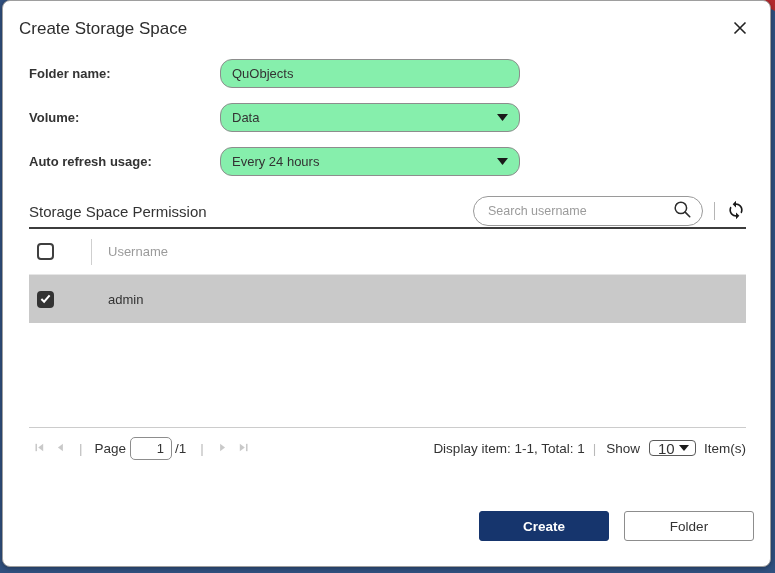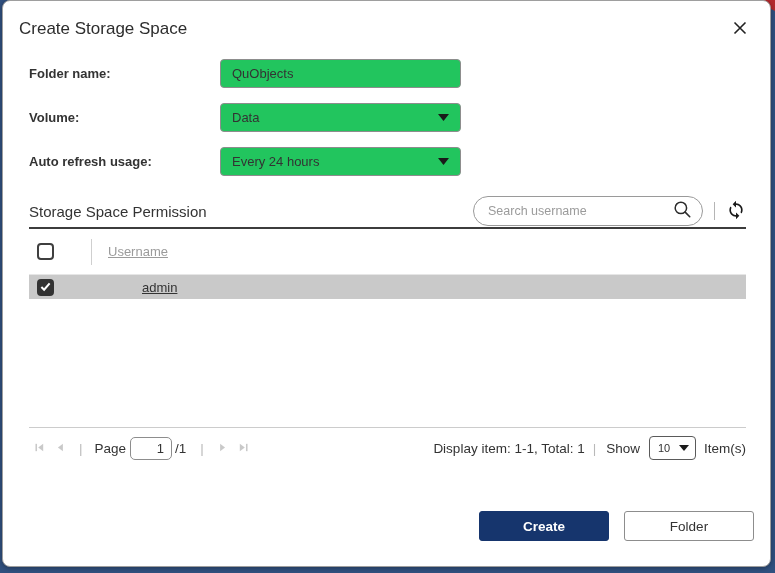--- a/index.html
+++ b/index.html
@@ -33,24 +33,24 @@
   .close-btn {
     position: absolute; right: 21px; top: 19px;
     width: 18px; height: 18px;
     display: flex; align-items: center; justify-content: center;
     cursor: pointer; background: none; border: none;
   }
   
   .form-row { position: absolute; left: 26px; display: flex; align-items: center; height: 29px; }
   .form-row .flabel { width: 191px; font-size: 13px; color: #333; font-weight: 600; }
   .control {
-    width: 241px; height: 29px;
-    border: 1px solid #8d8d8d; border-radius: 4px;
+    width: 300px; height: 29px;
+    border: 1px solid #8d8d8d; border-radius: 12px;
     display: flex; align-items: center;
-    padding: 0 11px; font-size: 13px; color: #333; background: #22c55e;
+    padding: 0 11px; font-size: 13px; color: #333; background: #86efac;
   }
   .control input {
     border: none; outline: none; width: 100%; height: 100%;
     font-size: 13px; color: #333; font-family: inherit; background: transparent;
   }
   .control .sel-text { flex: 1; }
   .caret { display: flex; align-items: center; }
   .row-folder { top: 58px; }
   .row-volume { top: 102px; }
   .row-refresh { top: 146px; }
@@ -72,54 +72,54 @@
   .search-pill input::placeholder { color: #9b9b9b; }
   .vdiv { width: 1px; height: 18px; background: #b5b5b5; margin: 0 11px; }
   .refresh-btn { background: none; border: none; cursor: pointer; display: flex; align-items: center; }
   
   .perm-table {
     position: absolute; left: 26px; right: 24px; top: 226px; height: 201px;
     border-top: 2px solid #3c3c3c;
     border-bottom: 1px solid #cccccc;
   }
   .t-header { height: 46px; display: flex; align-items: center; border-bottom: 1px solid #e6e6e6; }
-  .t-row { height: 24px; display: flex; align-items: center; gap: 34px; }
+  .t-row { height: 48px; display: flex; align-items: center; }
   .t-row.selected { background: #c9c9c9; }
   .cell-check { width: 24px; margin-left: 8px; display: flex; align-items: center; }
   .checkbox {
     width: 17px; height: 17px; border: 2px solid #3f3f3f; border-radius: 4px;
     background: #fff; display: flex; align-items: center; justify-content: center;
     cursor: pointer;
   }
   .checkbox.checked { background: #333; border-color: #333; }
   .col-div { width: 1px; height: 26px; background: #cfcfcf; margin-left: 30px; }
-  .cell-user { margin-left: 16px; font-size: 13px; text-decoration: underline; }
+  .cell-user { margin-left: 16px; font-size: 13px; }
   .t-header .cell-user { color: #9b9b9b; }
   .t-row .cell-user { color: #333; margin-left: 47px; }
   
   .pager {
     position: absolute; left: 26px; right: 24px; top: 432px; height: 30px;
     display: flex; align-items: center; justify-content: space-between;
     font-size: 13.5px; color: #333;
   }
   .pager-left, .pager-right { display: flex; align-items: center; }
   .pg-icon { background: none; border: none; display: flex; align-items: center; padding: 0 5px; cursor: default; }
   .pg-sep { color: #b9b9b9; margin: 0 8px; }
   .page-label { margin: 0 4px 0 4px; }
   .page-input {
     width: 42px; height: 23px; border: 1px solid #8d8d8d; border-radius: 5px;
     text-align: right; padding-right: 7px; font-size: 13px; color: #333;
     outline: none; font-family: inherit;
   }
   .page-total { margin: 0 6px 0 3px; }
   .show-label { margin: 0 9px 0 2px; }
   .show-select {
-    width: 47px; height: 24px; border: 1px solid #5a5a5a; border-radius: 4px;
+    width: 47px; height: 16px; border: 1px solid #5a5a5a; border-radius: 4px;
     display: flex; align-items: center; padding: 0 6px 0 8px;
-    font-size: 11px; color: #333; cursor: pointer; background: #fff;
+    font-size: 15px; color: #333; cursor: pointer; background: #fff;
   }
   .show-select .sel-text { flex: 1; }
   .items-label { margin-left: 8px; }
   
   .footer { position: absolute; right: 16px; bottom: 25px; display: flex; gap: 15px; margin-left: 12px; }
   .btn {
     width: 130px; height: 30px; border-radius: 3px;
     font-size: 13.5px; font-family: inherit; cursor: pointer;
     display: flex; align-items: center; justify-content: center;
   }

